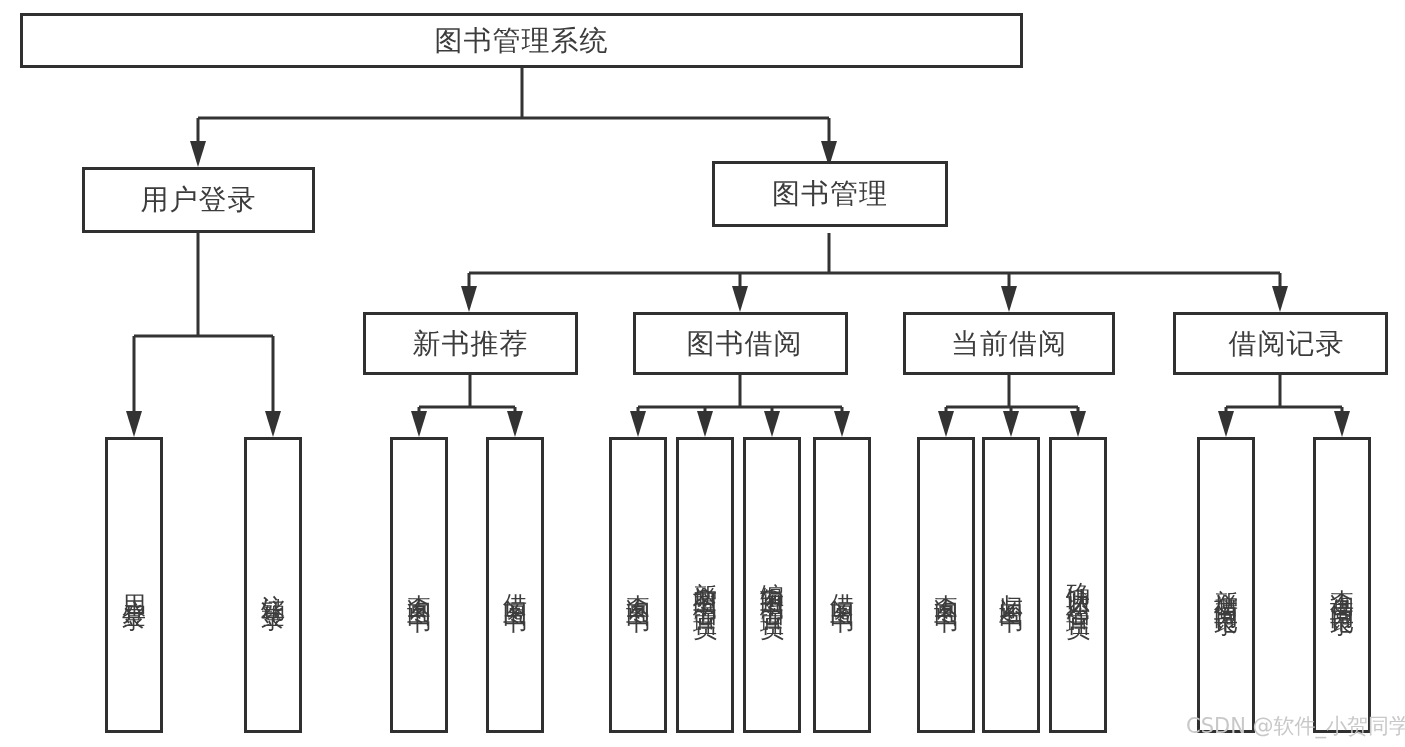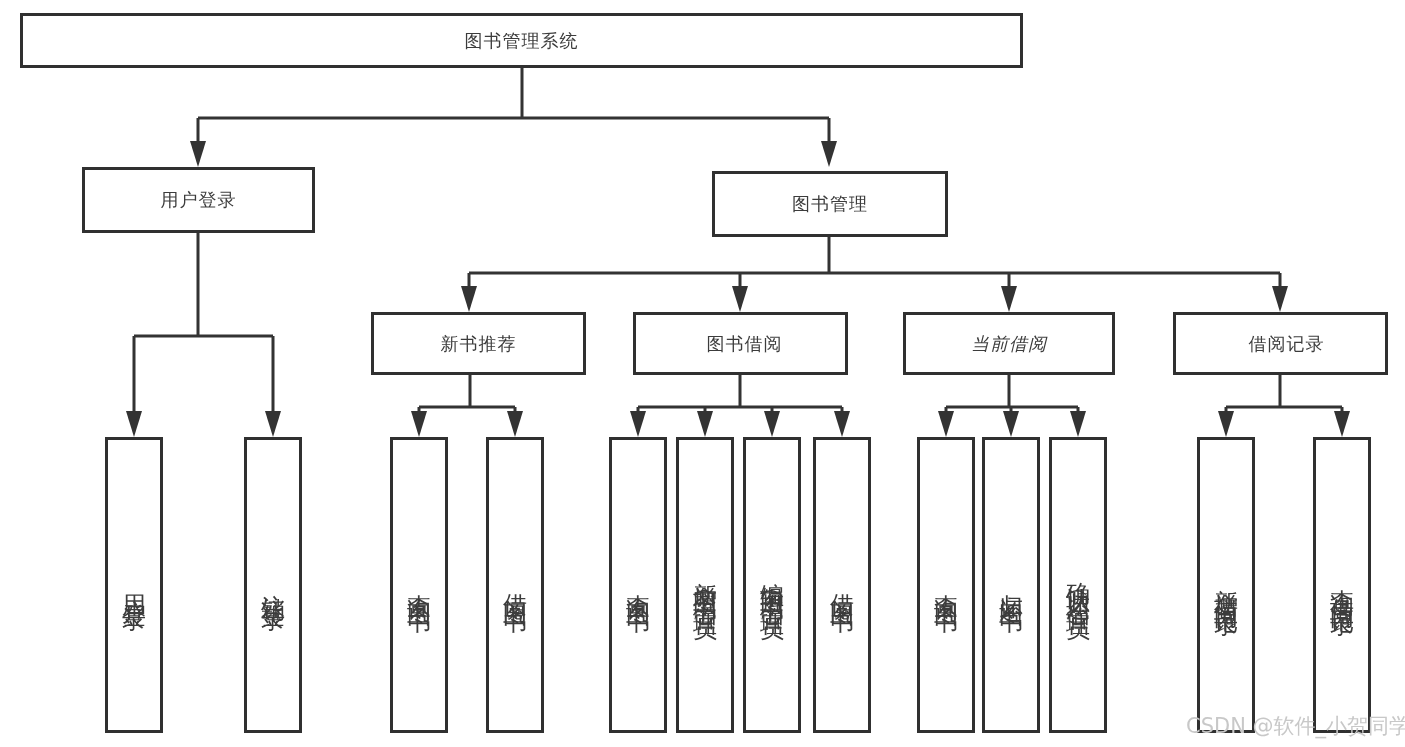--- a/index.html
+++ b/index.html
@@ -28,40 +28,40 @@
     border: 3px solid #303030;
     background: #ffffff;
     color: #3c3c3c;
     display: flex;
     align-items: center;
     justify-content: center;
     z-index: 2;
     text-align: center;
   }
   .h-node {
-    font-size: 18px;
+    font-size: 28px;
     letter-spacing: 1px;
   }
   .leaf {
     top: 437px;
     width: 58px;
     height: 296px;
     writing-mode: vertical-rl;
     text-orientation: mixed;
     font-size: 24px;
     line-height: 1;
     letter-spacing: 5px;
   }
   
   #root      { left: 20px;   top: 13px;  width: 1003px; height: 55px; }
   #l2-login  { left: 82px;   top: 167px; width: 233px;  height: 66px; }
-  #l2-manage { left: 712px;  top: 171px; width: 236px;  height: 66px; }
-  #l3-new    { left: 363px;  top: 312px; width: 215px;  height: 63px; margin-left: 8px; }
+  #l2-manage { left: 712px;  top: 161px; width: 236px;  height: 66px; }
+  #l3-new    { left: 363px;  top: 312px; width: 215px;  height: 63px; }
   #l3-borrow { left: 633px;  top: 312px; width: 215px;  height: 63px; padding-left: 8px; }
-  #l3-current{ left: 903px;  top: 312px; width: 212px;  height: 63px; font-style: italic; }
+  #l3-current{ left: 903px;  top: 312px; width: 212px;  height: 63px; }
   #l3-records{ left: 1173px; top: 312px; width: 215px;  height: 63px; padding-left: 12px; }
   
   #f-login1 { left: 105px; }
   #f-login2 { left: 244px; }
   #f-new1   { left: 390px; }
   #f-new2   { left: 486px; }
   #f-bb1    { left: 609px; }
   #f-bb2    { left: 676px; }
   #f-bb3    { left: 743px; }
   #f-bb4    { left: 813px; }

